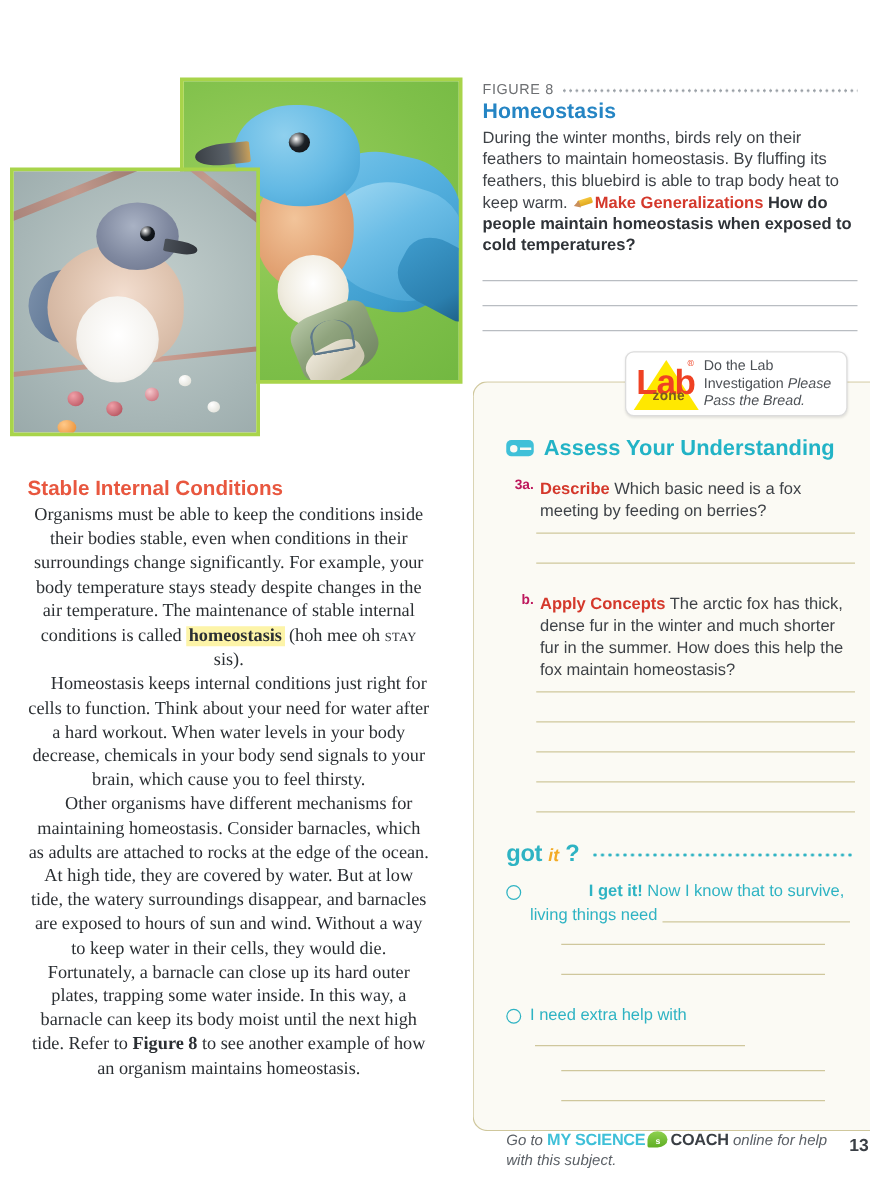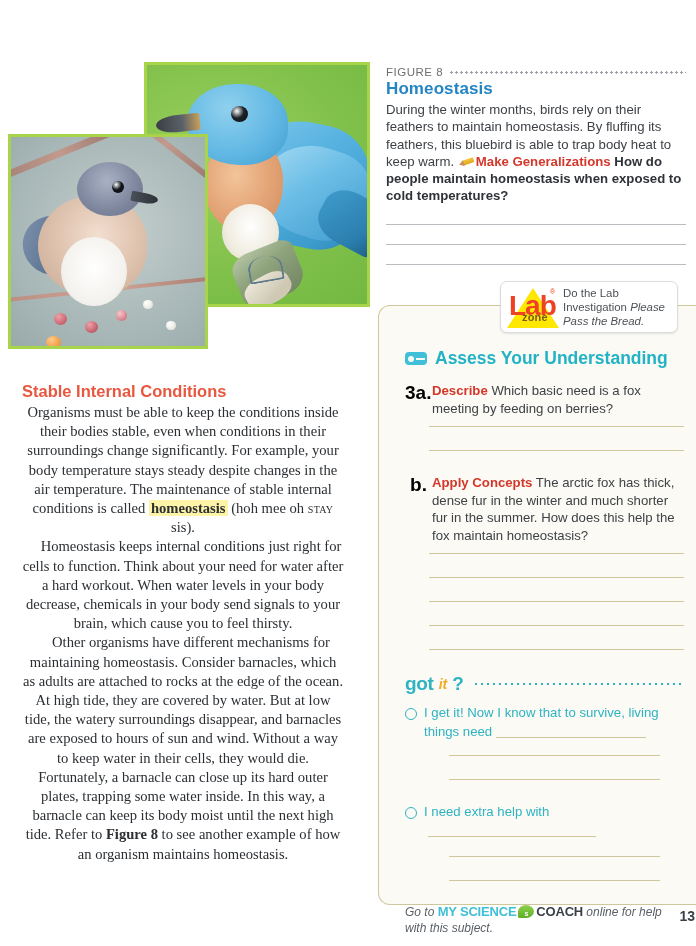--- a/index.html
+++ b/index.html
@@ -246,21 +246,21 @@
   }
   .key-icon::after {
     content: ""; position: absolute; left: 11px; top: 5.5px;
     width: 9px; height: 2.5px; background: #fbfaf4;
   }
   .assess-title {
     font-size: 17.5px; font-weight: bold; color: #22b3c6;
   }
   .q-block { margin: 13px 24px 0 26px; display: flex; }
   .q-num {
-    font-size: 19px; font-weight: bold; color: #000000;
+    font-size: 11px; font-weight: bold; color: #be185d;
     width: 22px; flex: none; text-align: right; padding-right: 5px;
   }
   .q-text { font-size: 13.2px; line-height: 17.5px; color: #3e4247; }
   .q-cue { color: #d4382b; font-weight: bold; }
   .ans-lines { margin: 9px 24px 0 50px; }
   .ans-line { height: 1px; background: #cfc79c; margin-bottom: 23px; }
 
   
   #gotit {
     margin: 4px 24px 0 26px;
@@ -276,21 +276,21 @@
     background-position: 0 center;
   }
   .choice {
     display: flex; align-items: flex-start; gap: 7px; margin-top: 9px;
   }
   .radio {
     width: 10px; height: 10px; border: 1.6px solid #2eb3c3; border-radius: 50%;
     flex: none; margin-top: 4px;
   }
   .choice-text { font-size: 13.2px; line-height: 18.5px; color: #2eb3c3; }
-  .choice-text b { font-weight: normal; }
+  .choice-text b { font-weight: bold; margin-left: 47px; }
   .inline-rule {
     display: inline-block; width: 150px; border-bottom: 1px solid #cfc79c;
     height: 12px; vertical-align: -2px; margin-left: 4px;
   }
   .inline-rule.short { width: 168px; }
   .gotit-lines { margin: 14px 24px 0 44px; }
   .gotit-lines .ans-line { margin-bottom: 23px; }
 
   
   #coach {

